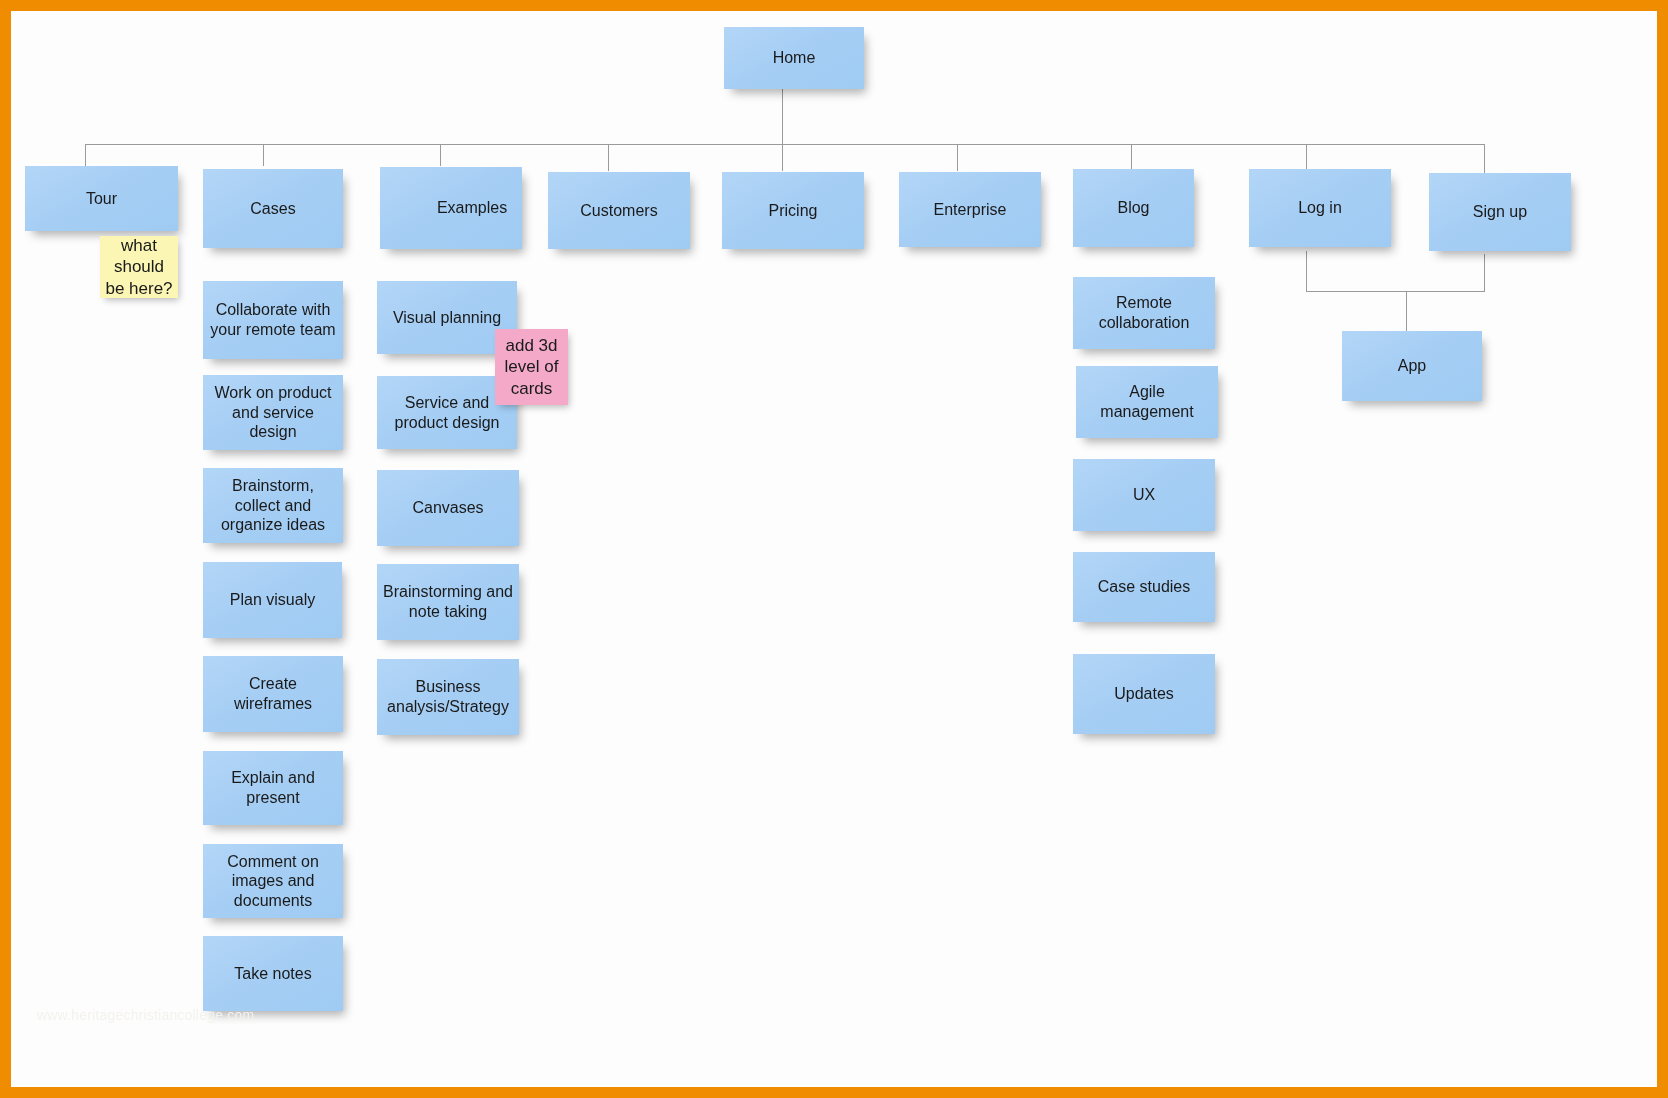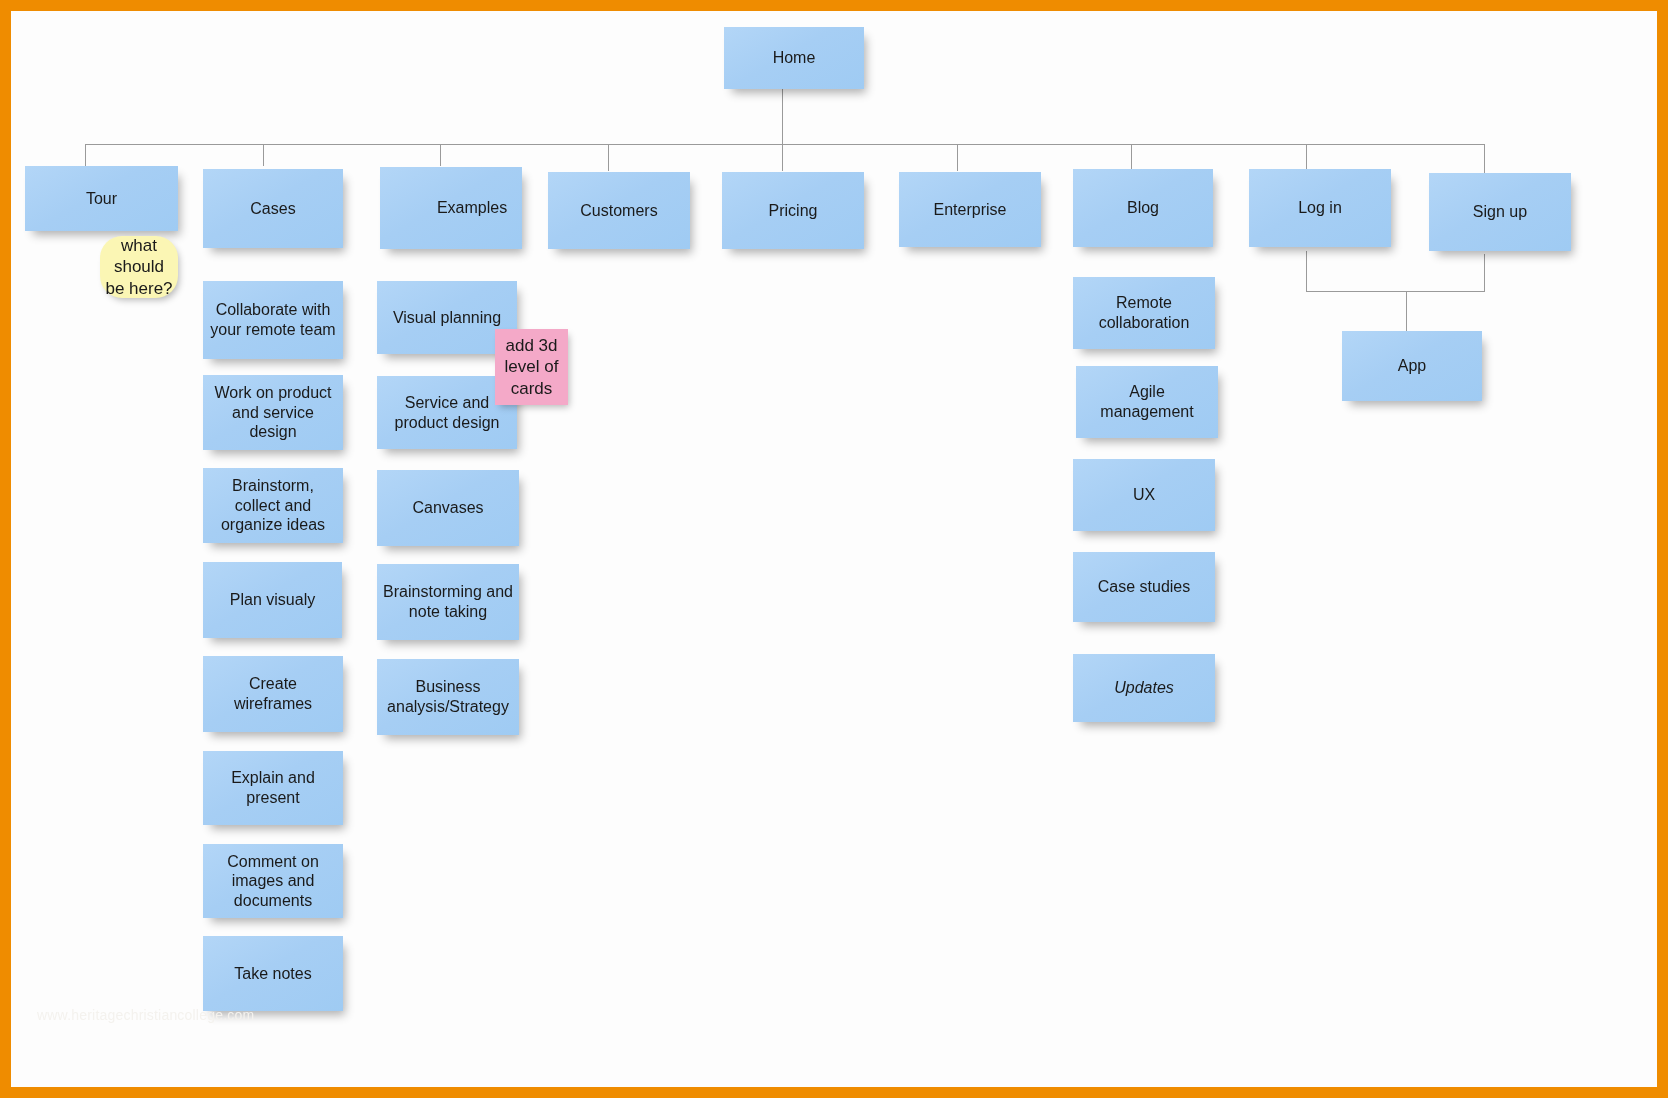--- a/index.html
+++ b/index.html
@@ -129,21 +129,21 @@
     </div>
 
     <div class="card" style="left:711px; top:161px; width:142px; height:77px;">
       <span class="label">Pricing</span>
     </div>
 
     <div class="card" style="left:888px; top:161px; width:142px; height:75px;">
       <span class="label">Enterprise</span>
     </div>
 
-    <div class="card" style="left:1062px; top:158px; width:140px; height:78px;">
+    <div class="card" style="left:1062px; top:158px; width:121px; height:78px;">
       <span class="label">Blog</span>
     </div>
 
     <div class="card" style="left:1238px; top:158px; width:142px; height:78px;">
       <span class="label">Log in</span>
     </div>
 
     <div class="card" style="left:1418px; top:162px; width:142px; height:78px;">
       <span class="label">Sign up</span>
     </div>
@@ -194,29 +194,29 @@
     </div>
     <div class="card" style="left:1065px; top:355px; width:142px; height:72px;">
       <span class="label">Agile management</span>
     </div>
     <div class="card" style="left:1062px; top:448px; width:142px; height:72px;">
       <span class="label">UX</span>
     </div>
     <div class="card" style="left:1062px; top:541px; width:142px; height:70px;">
       <span class="label">Case studies</span>
     </div>
-    <div class="card" style="left:1062px; top:643px; width:142px; height:68px;font-style:italic;">
+    <div class="card" style="left:1062px; top:643px; width:142px; height:80px;">
       <span class="label">Updates</span>
     </div>
 
     <div class="card" style="left:1331px; top:320px; width:140px; height:70px;">
       <span class="label">App</span>
     </div>
 
-    <div class="note yellow" style="left:89px; top:225px; width:78px; height:62px;border-radius:22px;">
+    <div class="note yellow" style="left:89px; top:225px; width:78px; height:62px;">
       <span class="label">what should be here?</span>
     </div>
 
     <div class="note pink" style="left:484px; top:318px; width:73px; height:76px;">
       <span class="label">add 3d level of cards</span>
     </div>
 
     <div class="watermark">www.heritagechristiancollege.com</div>
 
   </div>

